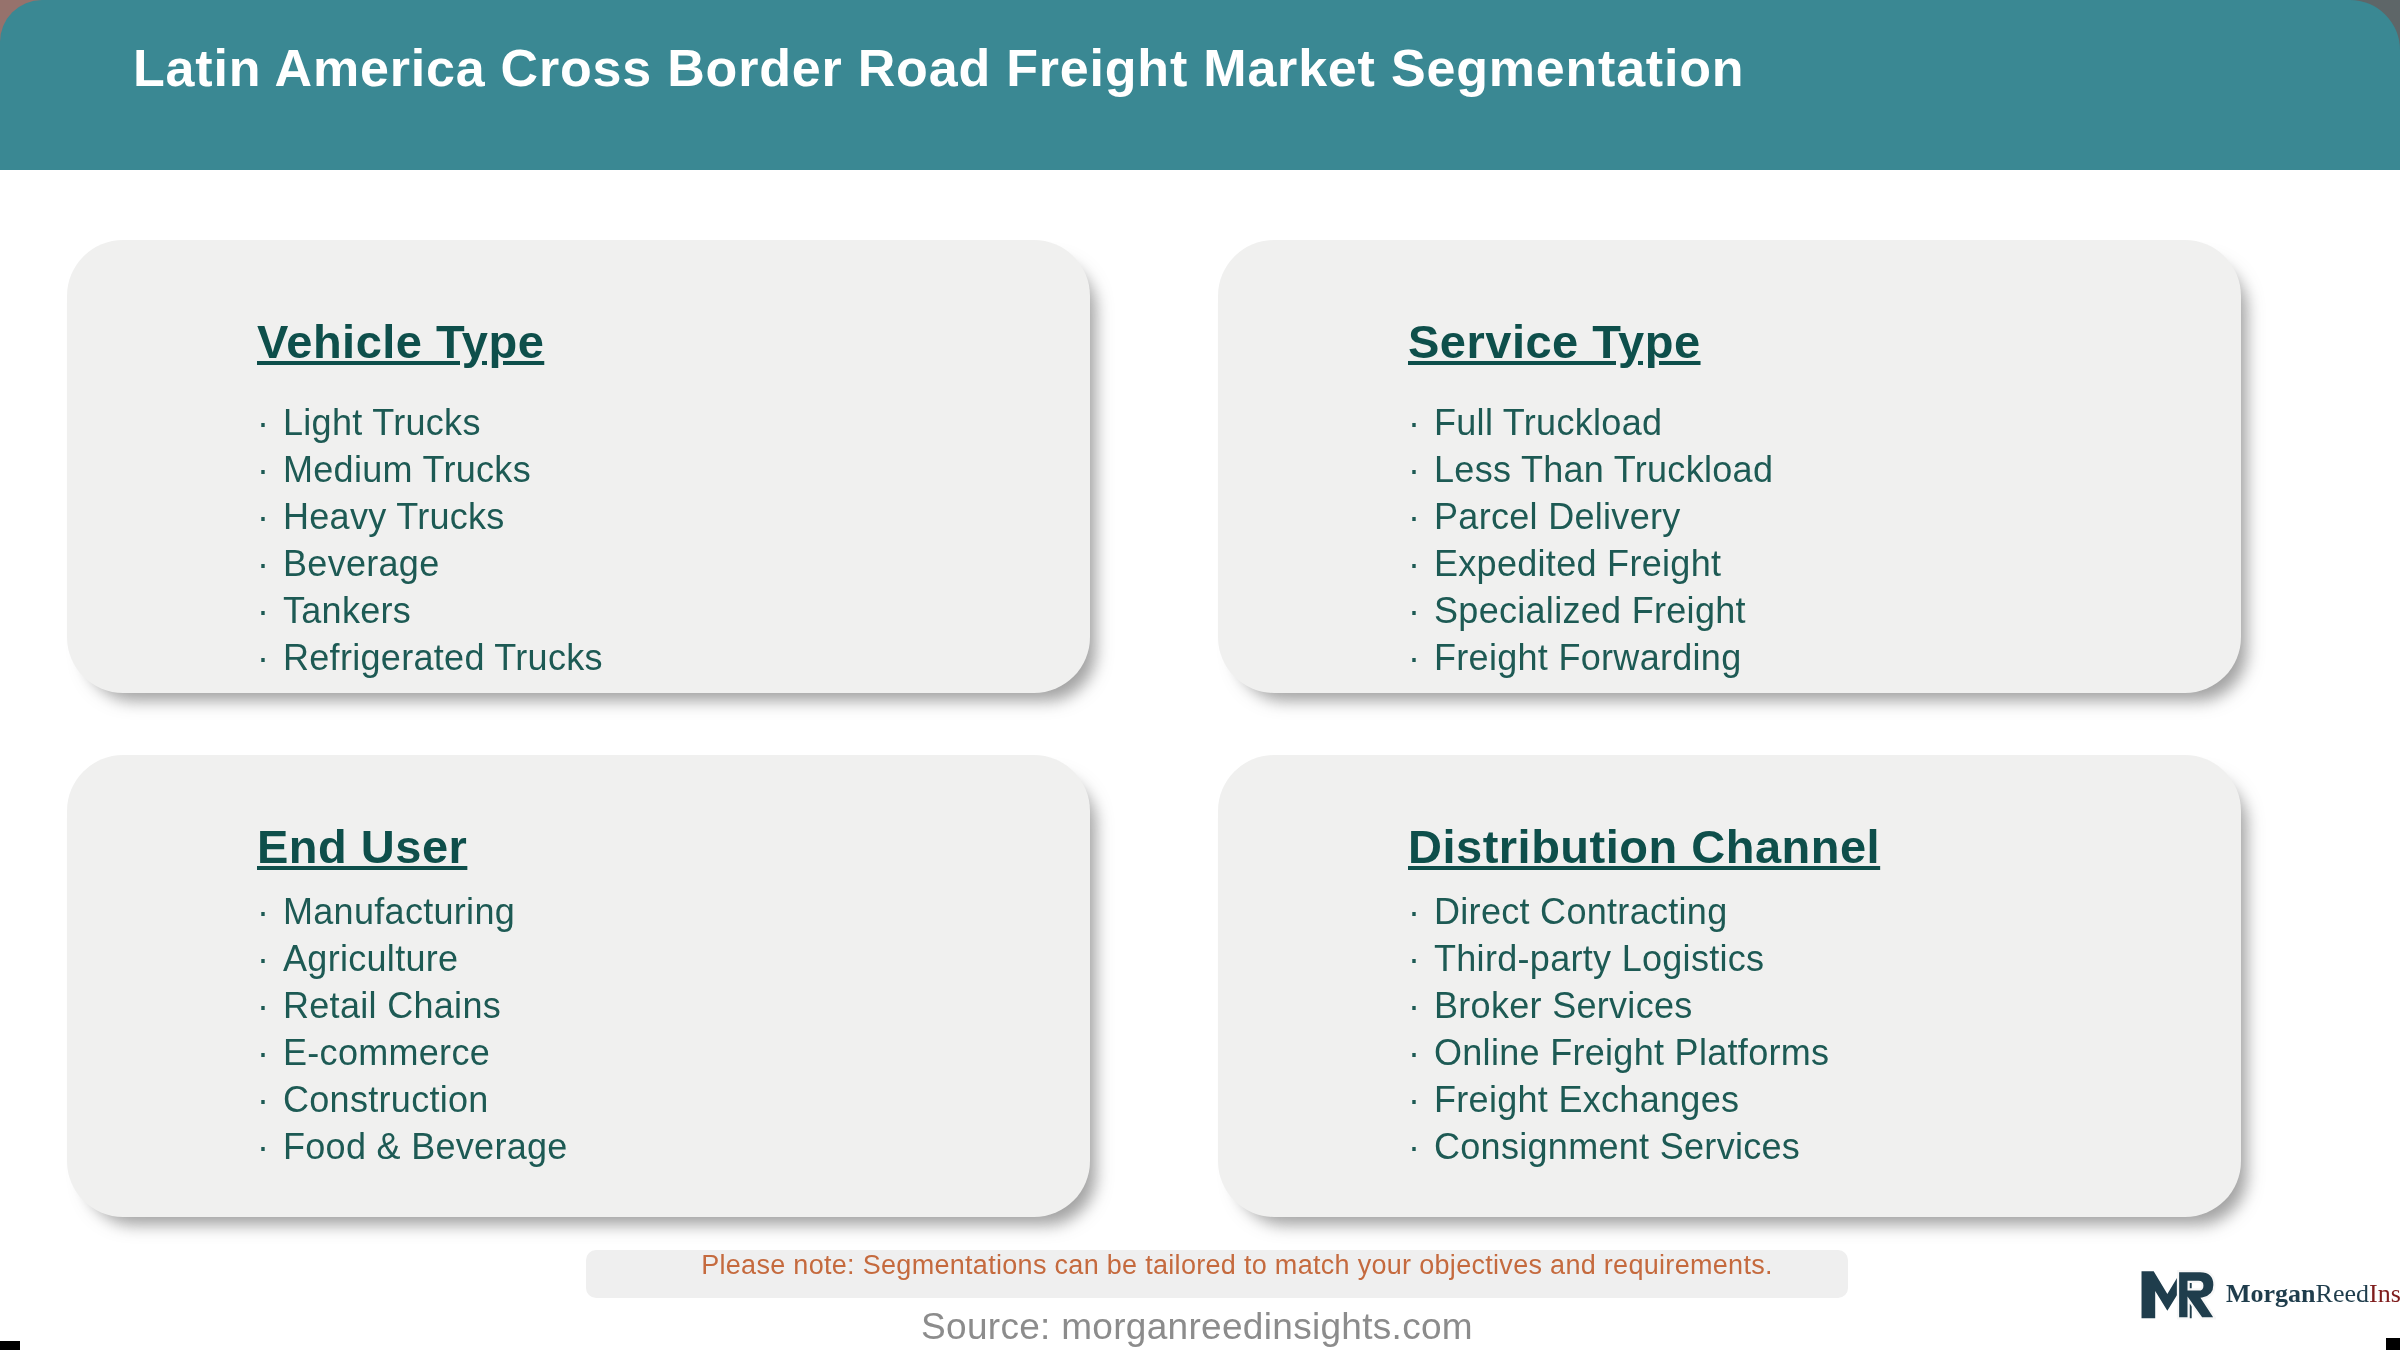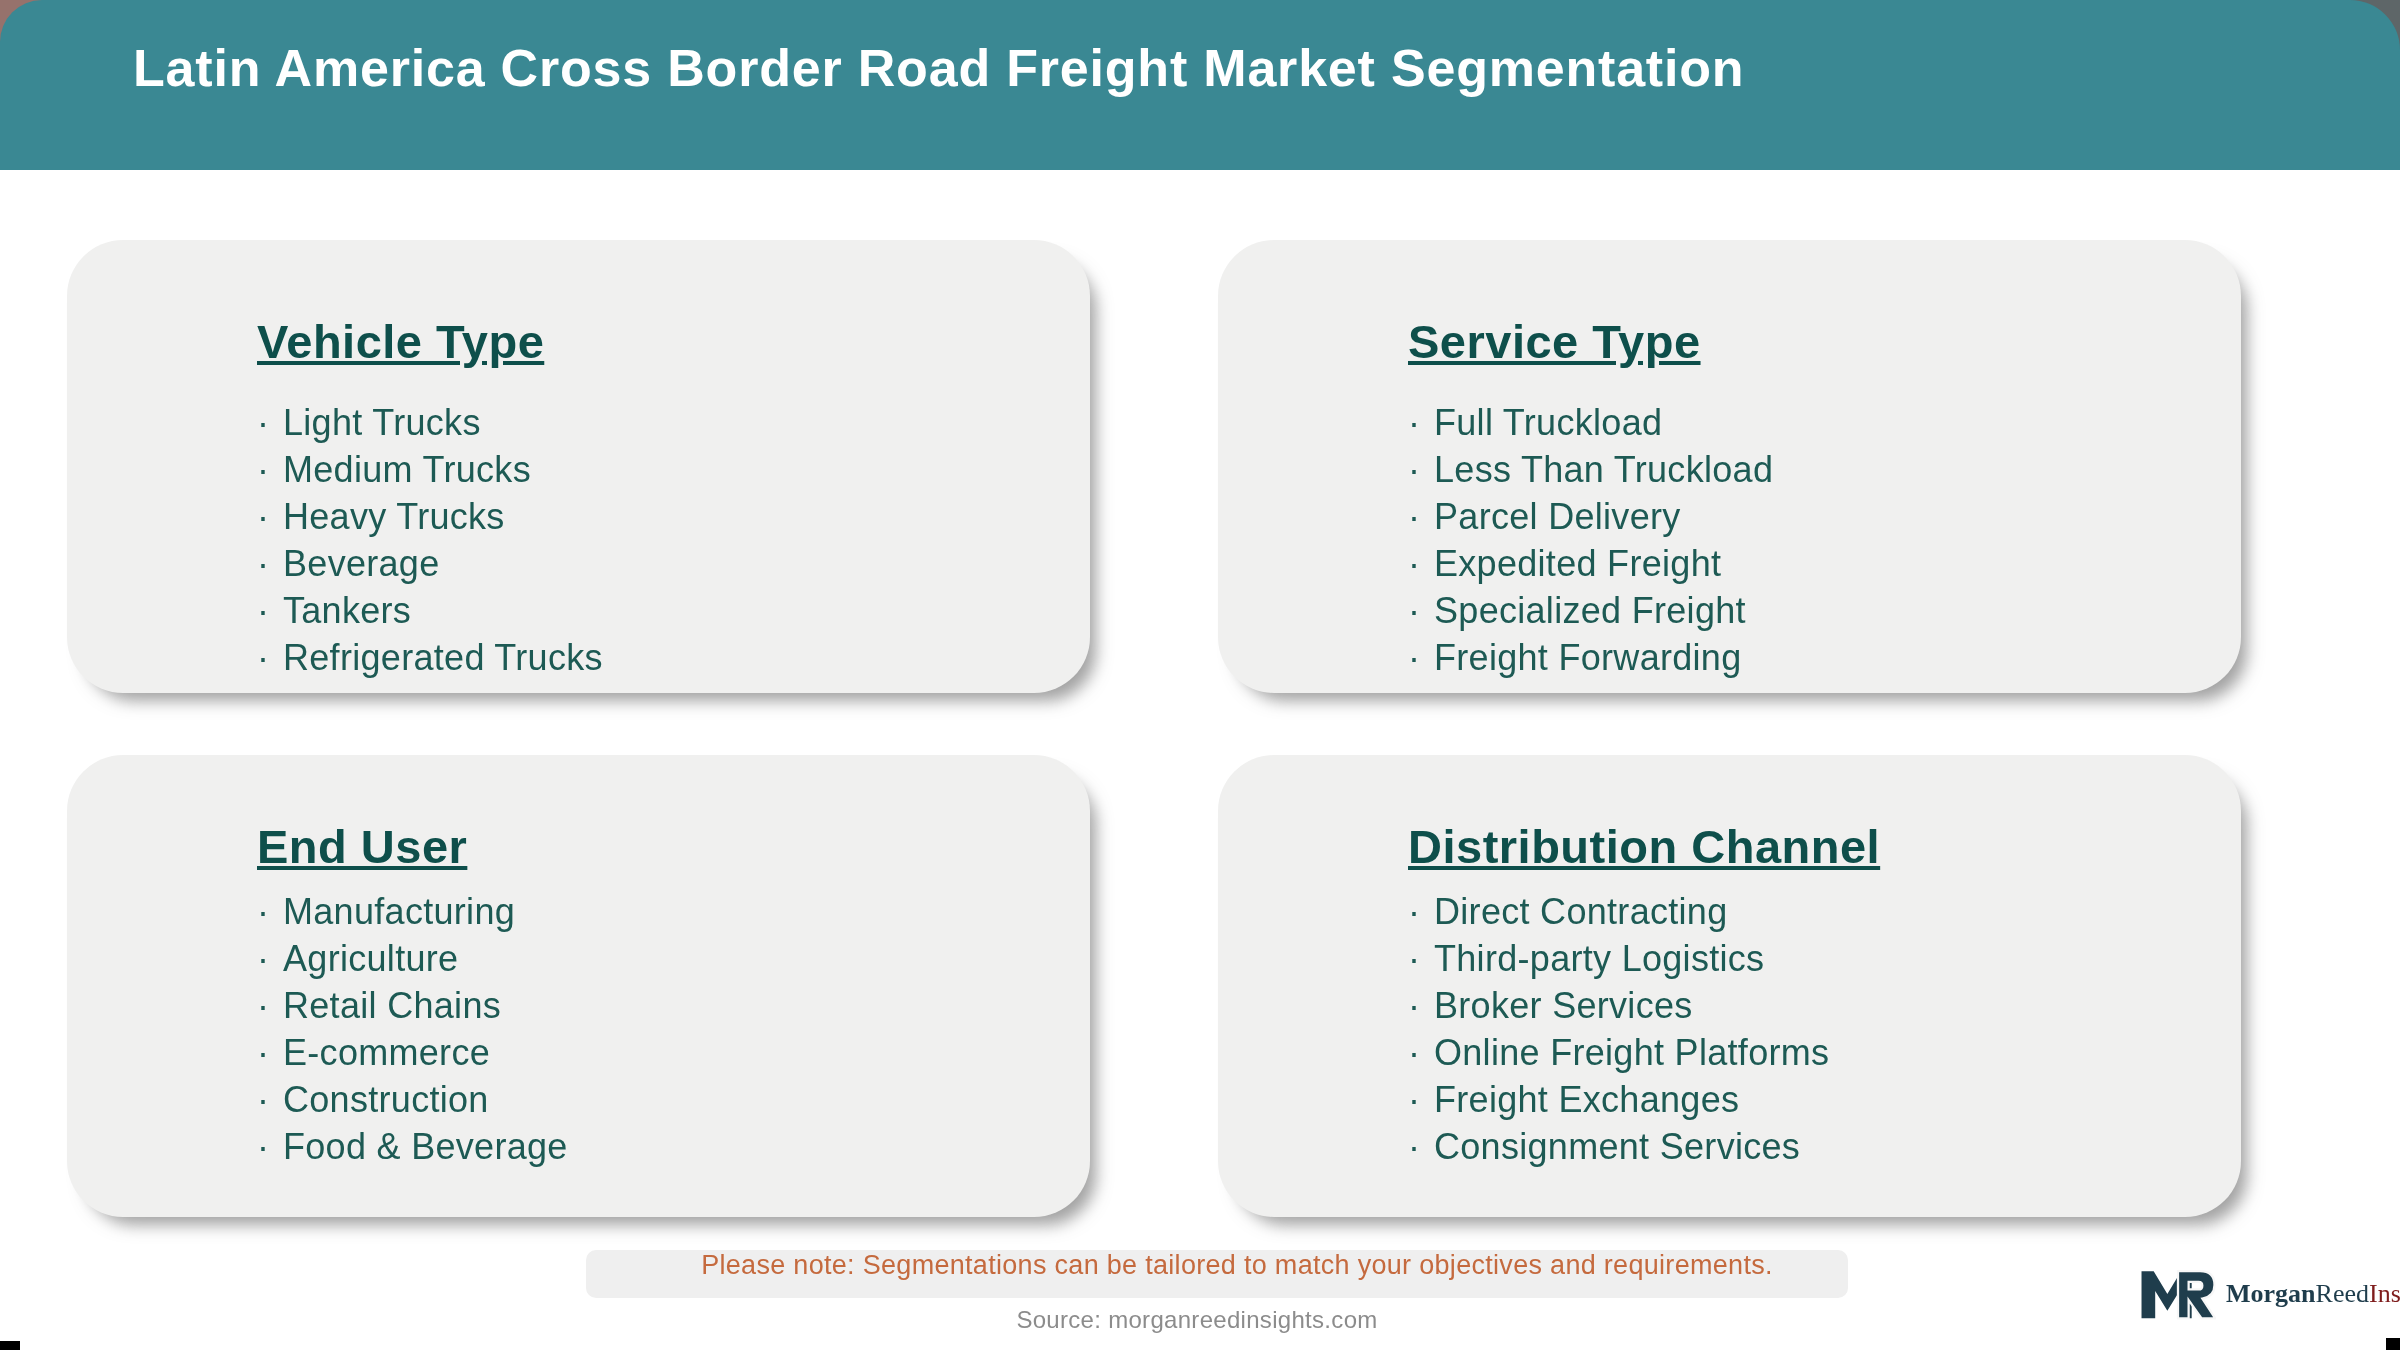--- a/index.html
+++ b/index.html
@@ -83,21 +83,21 @@
     font-size: 27px;
     color: #C56A3E;
     letter-spacing: 0.3px;
     padding-left: 40px;
   }
 
   .source-line {
     position: absolute; left: 586px; top: 1306px;
     width: 1222px;
     text-align: center;
-    font-size: 24px;
+    font-size: 37px;
     color: #8C8C8C;
     letter-spacing: 0.3px;
   }
 
   
   .brand {
     position: absolute; left: 2140px; top: 1268px;
     display: flex; align-items: center;
   }
   .brand-monogram { width: 76px; height: 52px; margin-right: 10px; }

